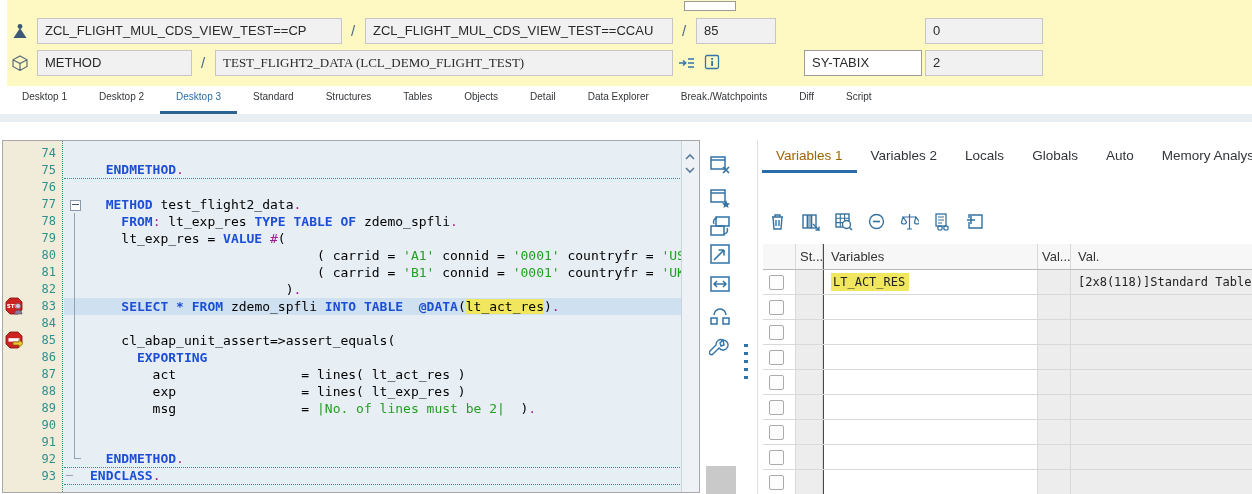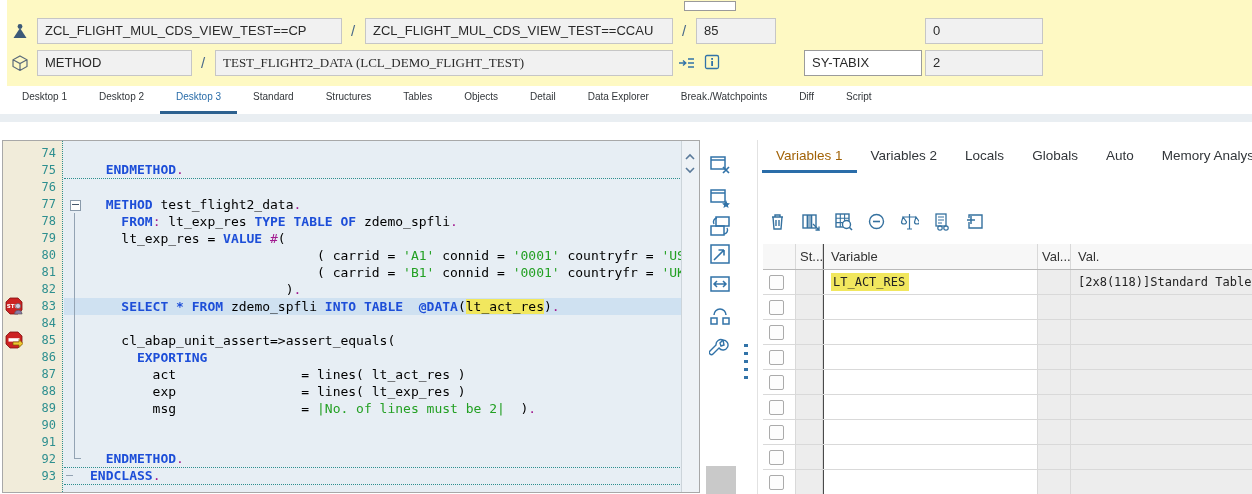--- a/index.html
+++ b/index.html
@@ -289,21 +289,21 @@
     <svg class="rp-ico" viewBox="0 0 19 19">
       <path d="M3 6 V3 H16 V16 H3 V10" fill="none" stroke="#35719f" stroke-width="1.4"></path>
       <path d="M1 8 H9 M5 4 V12" stroke="#35719f" stroke-width="1.5"></path>
     </svg>
   </div>
 
   <div class="var-table" id="var-table">
       <div class="vt-row header">
         <div class="vt-cell c-cb"></div>
         <div class="vt-cell c-st">St...</div>
-        <div class="vt-cell c-var">Variable</div>
+        <div class="vt-cell c-var">Variables</div>
         <div class="vt-cell c-v1">Val...</div>
         <div class="vt-cell c-v2">Val.</div>
       </div>
       <div class="vt-row">
         <div class="vt-cell c-cb">
           <div class="checkbox"></div>
         </div>
         <div class="vt-cell c-st"></div>
         <div class="vt-cell c-var">
           <span class="mono hl-yellow">LT_ACT_RES</span>

